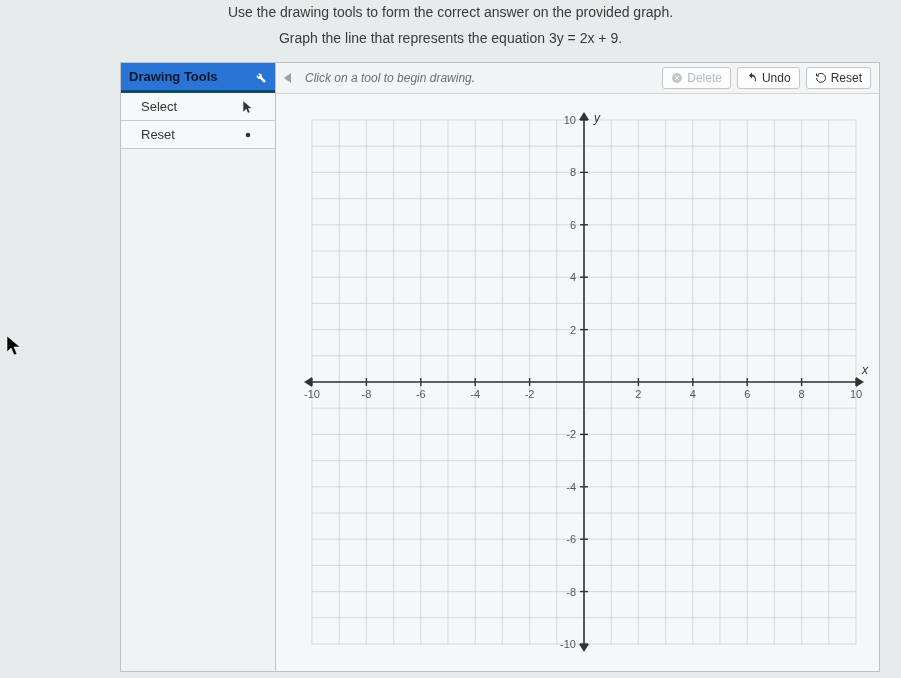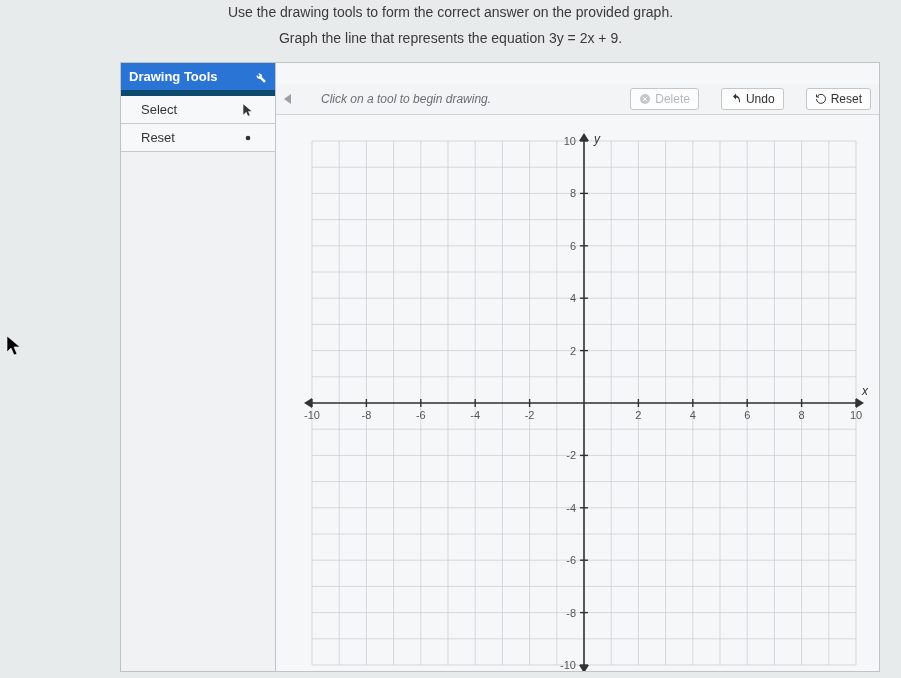--- a/index.html
+++ b/index.html
@@ -27,25 +27,25 @@
     height: 610px;
     position: relative;
   }
   .sidebar {
     width: 155px;
     border-right: 1px solid #bfc3c6;
     background: #f0f2f3;
   }
   .sidebar-header {
     background: #2a74d6;
-    color: #ffffff;
+    color: #0f172a;
     font-size: 13px;
     font-weight: bold;
     padding: 6px 8px;
-    border-bottom: 6px solid #0c4a6e;
+    border-bottom: 3px solid #0c4a6e;
     display: flex;
     align-items: center;
     justify-content: space-between;
   }
   .wrench {
     width: 14px; height: 14px;
     fill: #fff;
   }
   .tool-row {
     display: flex;
@@ -64,22 +64,21 @@
     display: flex;
     flex-direction: column;
     background: #f5f7f8;
   }
   .topbar {
     display: flex;
     align-items: center;
     padding: 4px 8px;
     border-bottom: 1px solid #d0d4d7;
     background: #f2f4f5;
-    gap: 22px;
-    margin-top: 21px;
+    gap: 6px;
   }
   .hint {
     font-size: 12px;
     font-style: italic;
     color: #6b6f72;
     flex: 1;
     padding-left: 4px;
   }
   .hint-caret {
     width: 0; height: 0;

